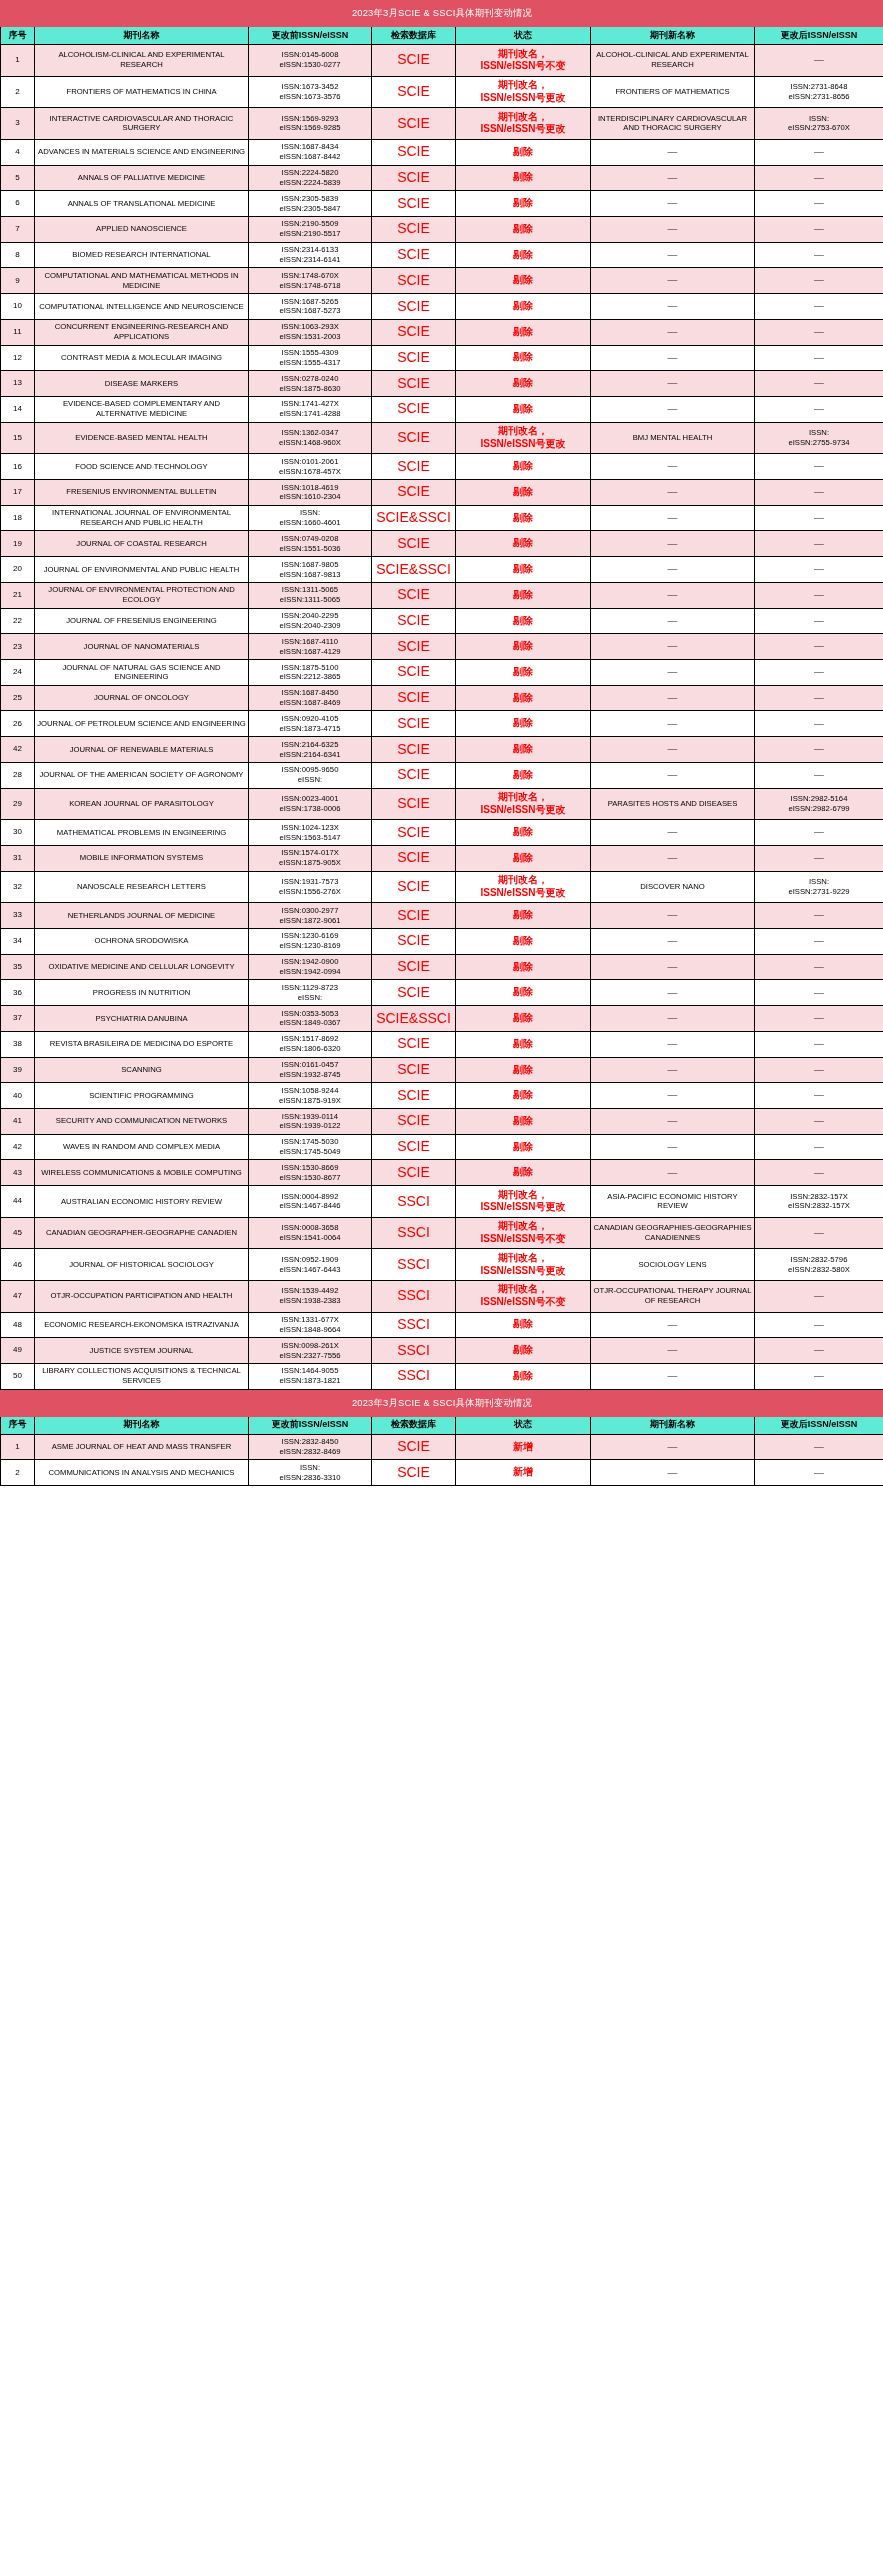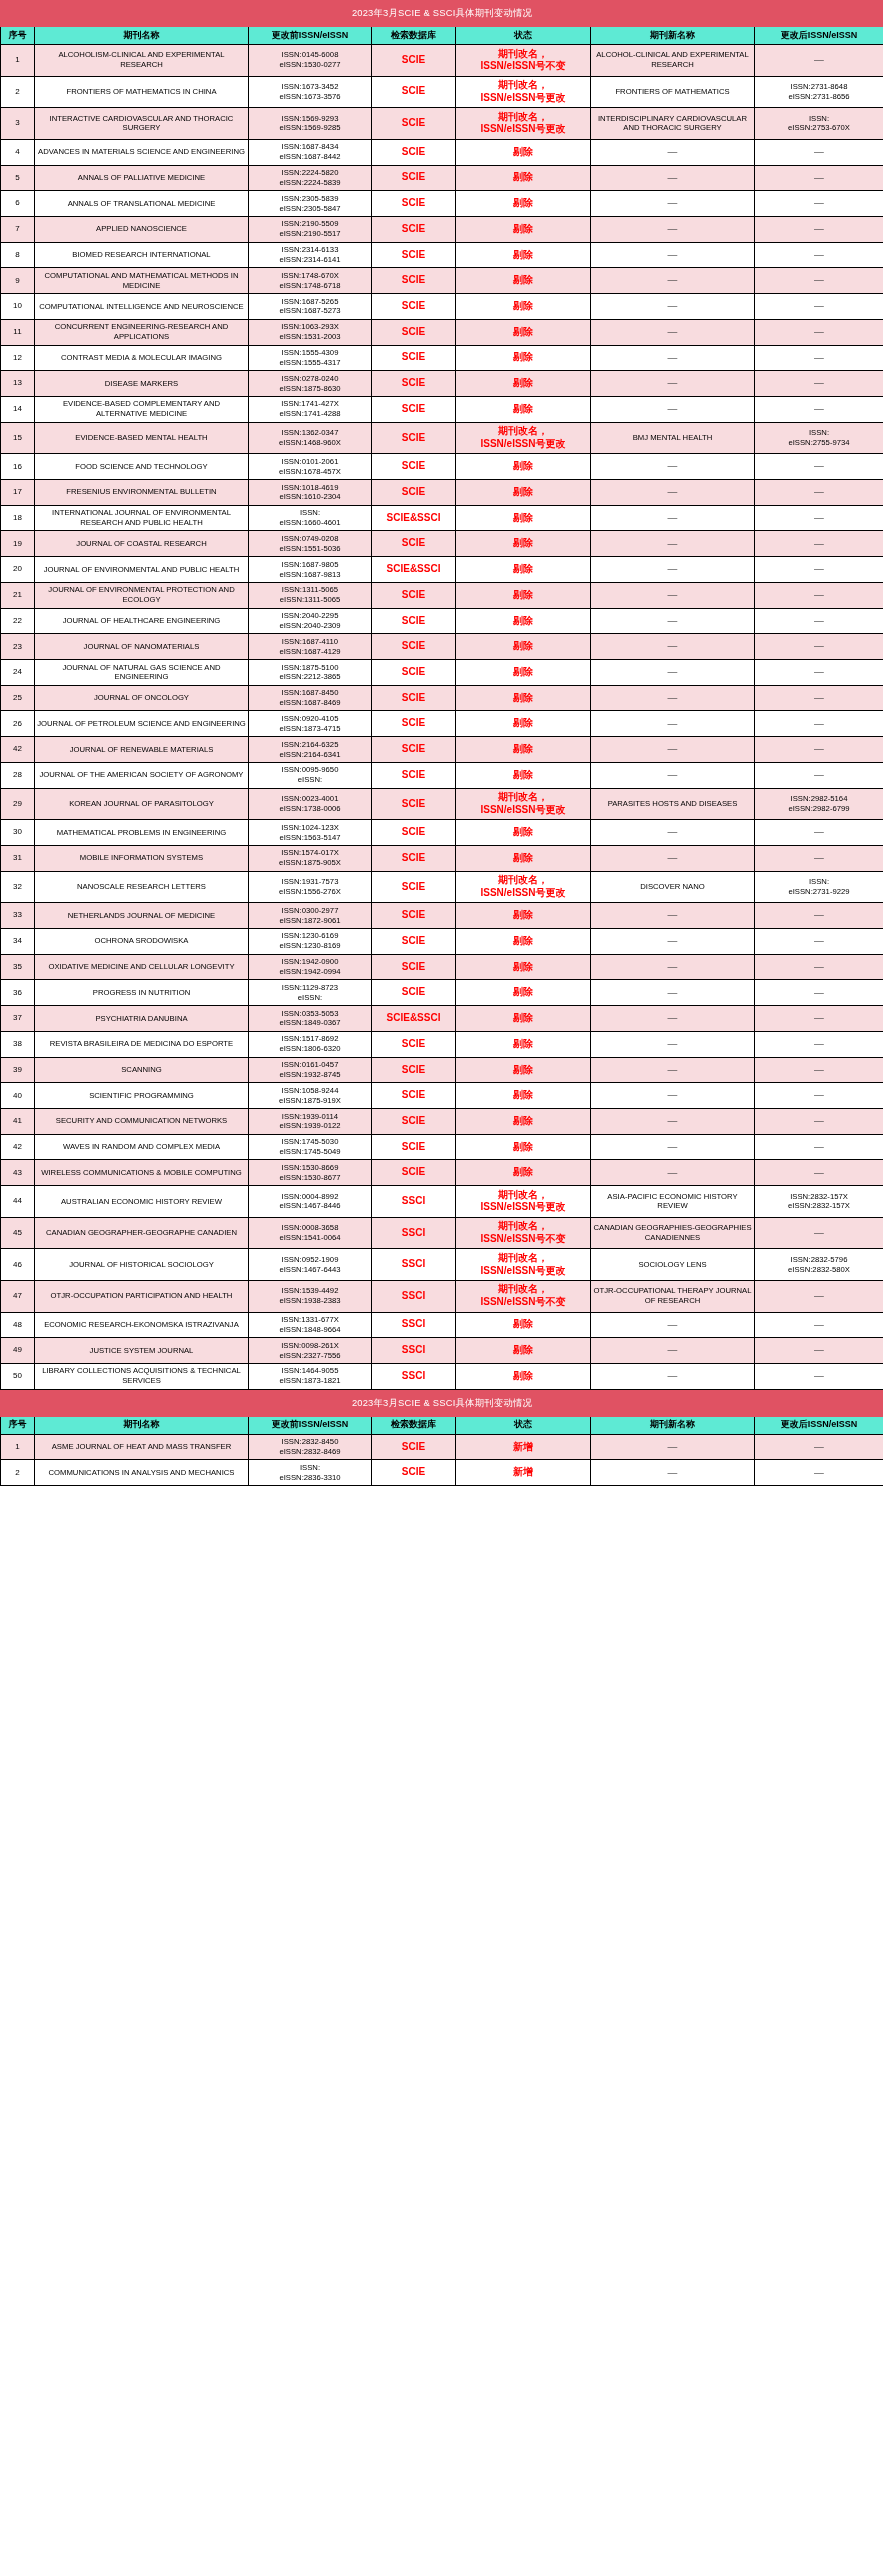--- a/index.html
+++ b/index.html
@@ -52,21 +52,21 @@
     padding: 2.5px 1.6px;
     line-height: 1.28;
     word-wrap: break-word;
     overflow-wrap: break-word;
   }
 
   tr.alt td.cell { background: #f8dcdf; }
   tr.plain td.cell { background: #ffffff; }
 
   td.idx { font-size: 8px; }
-  td.db  { color: #ff0000; font-size: 10px; font-weight: 700; }
+  td.db  { color: #ff0000; font-size: 14px; font-weight: 400; }
   td.st  { color: #ff0000; font-size: 10px; font-weight: 600; }
   td.dash { font-size: 9.8px; color: #444; }
 
   .c1 { width: 34px; }
   .c2 { width: 214px; }
   .c3 { width: 123px; }
   .c4 { width: 84px; }
   .c5 { width: 135px; }
   .c6 { width: 164px; }
   .c7 { width: 129px; }
@@ -612,21 +612,21 @@
           </td>
           <td class="cell dash">
             <span class="nl">—</span>
           </td>
         </tr>
         <tr class="plain">
           <td class="cell idx">
             <span class="nl">22</span>
           </td>
           <td class="cell">
-            <span class="nl">JOURNAL OF HEALTHCARE ENGINEERING</span>
+            <span class="nl">JOURNAL OF FRESENIUS ENGINEERING</span>
           </td>
           <td class="cell">
             <span class="nl">ISSN:2040-2295</span>
             <span class="nl">eISSN:2040-2309</span>
           </td>
           <td class="cell db">
             <span class="nl">SCIE</span>
           </td>
           <td class="cell st">
             <span class="nl">剔除</span>

